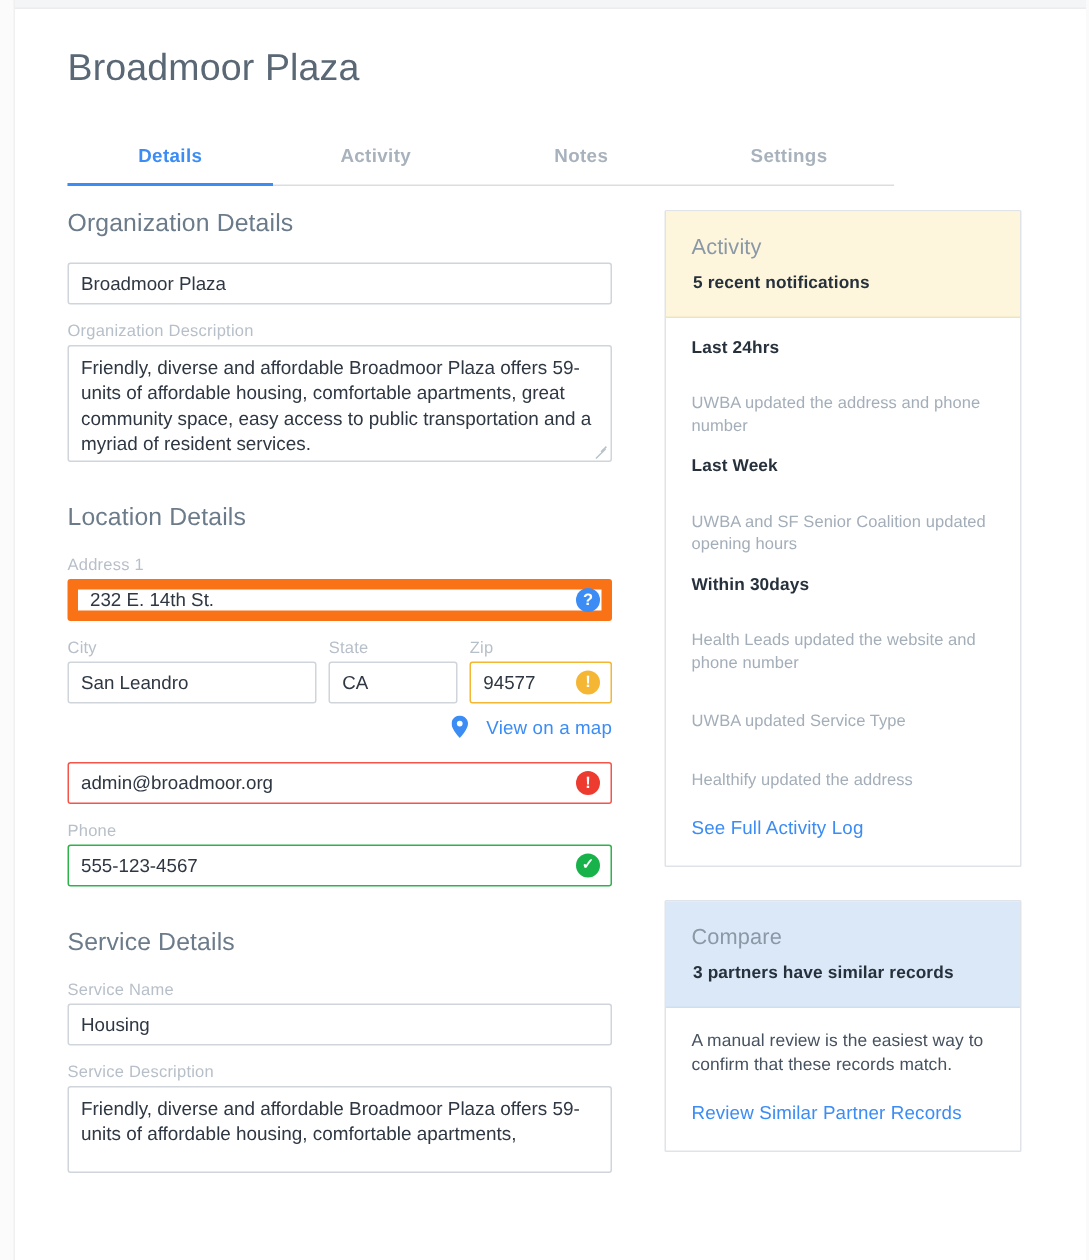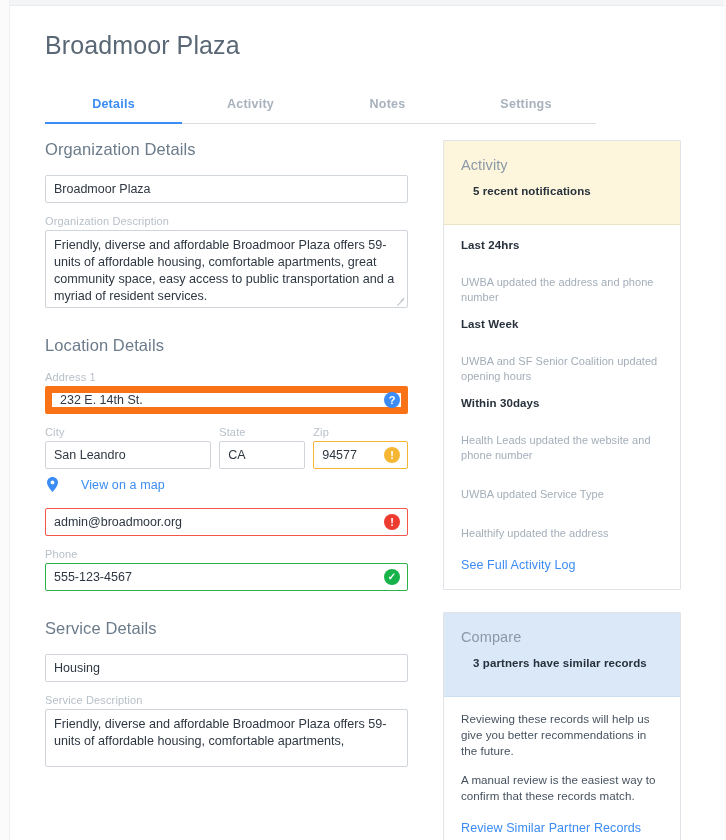--- a/index.html
+++ b/index.html
@@ -129,22 +129,22 @@
   .ic-ok    { background: #17b34a; font-size: 10px; }
 
   
   .row3 { display: flex; gap: 8px; margin-bottom: 4px; }
   .col-city  { width: 170px; position: relative; }
   .col-state { width: 88px;  position: relative; }
   .col-zip   { width: 97px;  position: relative; }
   .col-city .input, .col-state .input { padding-right: 8px; }
 
   .map-link {
-    display: flex; align-items: center; gap: 23px;
-    margin: 8px 0 16px 2px; cursor: pointer;
+    display: flex; align-items: center; gap: 12px;
+    margin: 8px 0 16px 2px; cursor: pointer; justify-content: flex-end;
   }
   .pin {
     width: 11px; height: 15px; position: relative; flex: none;
   }
   .pin svg { display: block; }
   .map-link span {
     font-size: 12.5px; color: #3b8cf4; letter-spacing: .1px;
   }
 
   
@@ -157,21 +157,21 @@
     border-radius: 1px; margin-bottom: 22px;
   }
   .card-head { padding: 16px 17px 15px 17px; }
   .card-head.activity { background: #fdf6dd; border-bottom: 1px solid #eee3c0; }
   .card-head.compare  { background: #dbe8f7; border-bottom: 1px solid #cddff3; }
   .card-head h3 {
     margin: 0 0 10px 0; font-size: 14.5px; font-weight: 400;
     color: #8b98a6; letter-spacing: .1px;
   }
   .card-head .sub {
-    margin: 12px; font-size: 11.5px; font-weight: 700; color: #27313c;
+    margin: 1px; font-size: 11.5px; font-weight: 700; color: #27313c;
     letter-spacing: .1px;
   }
   .card-body { padding: 14px 17px 16px 17px; }
   .act-group { margin-bottom: 13px; }
   .act-group h4 {
     margin: 0 0 9px 0; font-size: 11.5px; font-weight: 700;
     color: #27313c; letter-spacing: .1px;
   }
   .act-item {
     font-size: 11px; color: #a3aeb9; line-height: 15px;
@@ -265,20 +265,21 @@
 
       <div class="field">
         <label class="field-label">Phone</label>
         <input class="input state-ok" type="text" value="555-123-4567" style="">
         <span class="fld-icon ic-ok">✓</span>
       </div>
 
       <h2 class="section-h sec2">Service Details</h2>
 
       <div class="field">
+        <label class="field-label">Service Name</label>
         <input class="input" type="text" value="Housing" style="">
       </div>
 
       <div class="field">
         <label class="field-label">Service Description</label>
         <textarea class="textarea ta-svc" style="">Friendly, diverse and affordable Broadmoor Plaza offers 59-units of affordable housing, comfortable apartments,</textarea>
       </div>
 
     </div>
 
@@ -311,21 +312,20 @@
           <a class="card-link">See Full Activity Log</a>
         </div>
       </div>
 
       <div class="card compare-card">
         <div class="card-head compare">
           <h3>Compare</h3>
           <p class="sub">3 partners have similar records</p>
         </div>
         <div class="card-body">
-          <p class="cmp-p">Reviewing these records will help us give you better recommendations in the future.</p>
           <p class="cmp-p">A manual review is the easiest way to confirm that these records match.</p>
           <a class="card-link">Review Similar Partner Records</a>
         </div>
       </div>
 
     </div>
 
   </div>
 </div>
 

